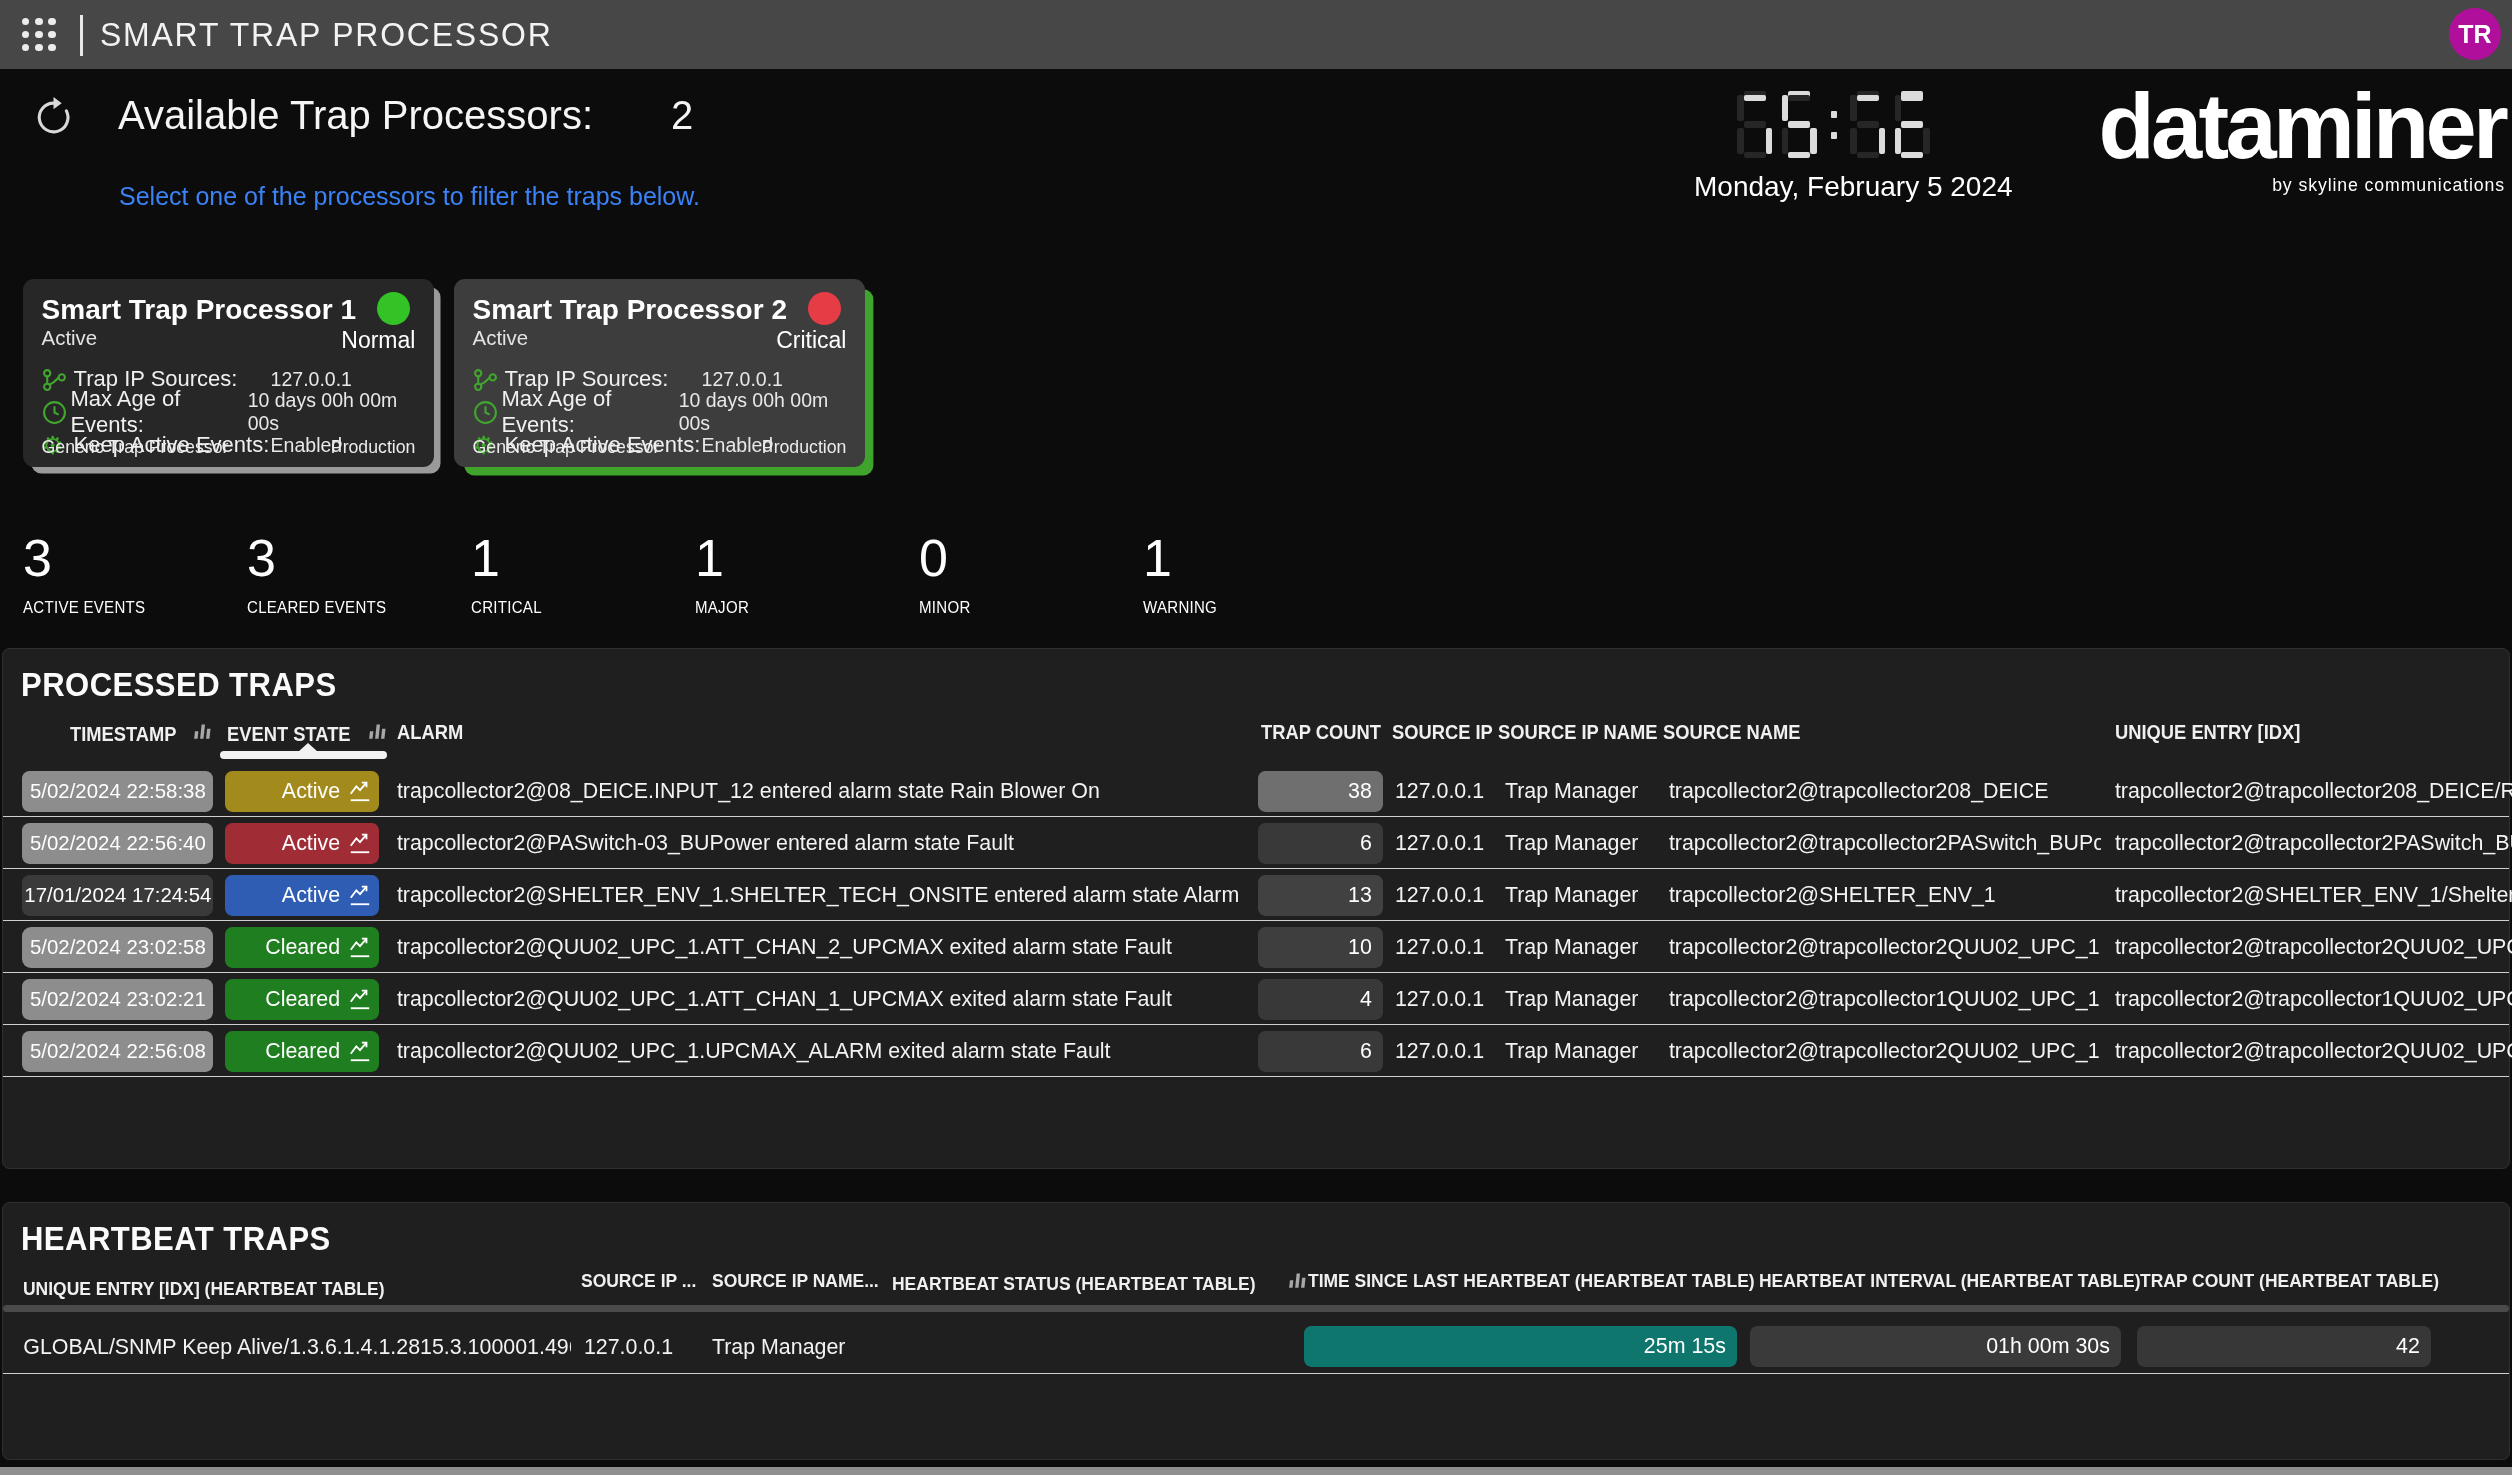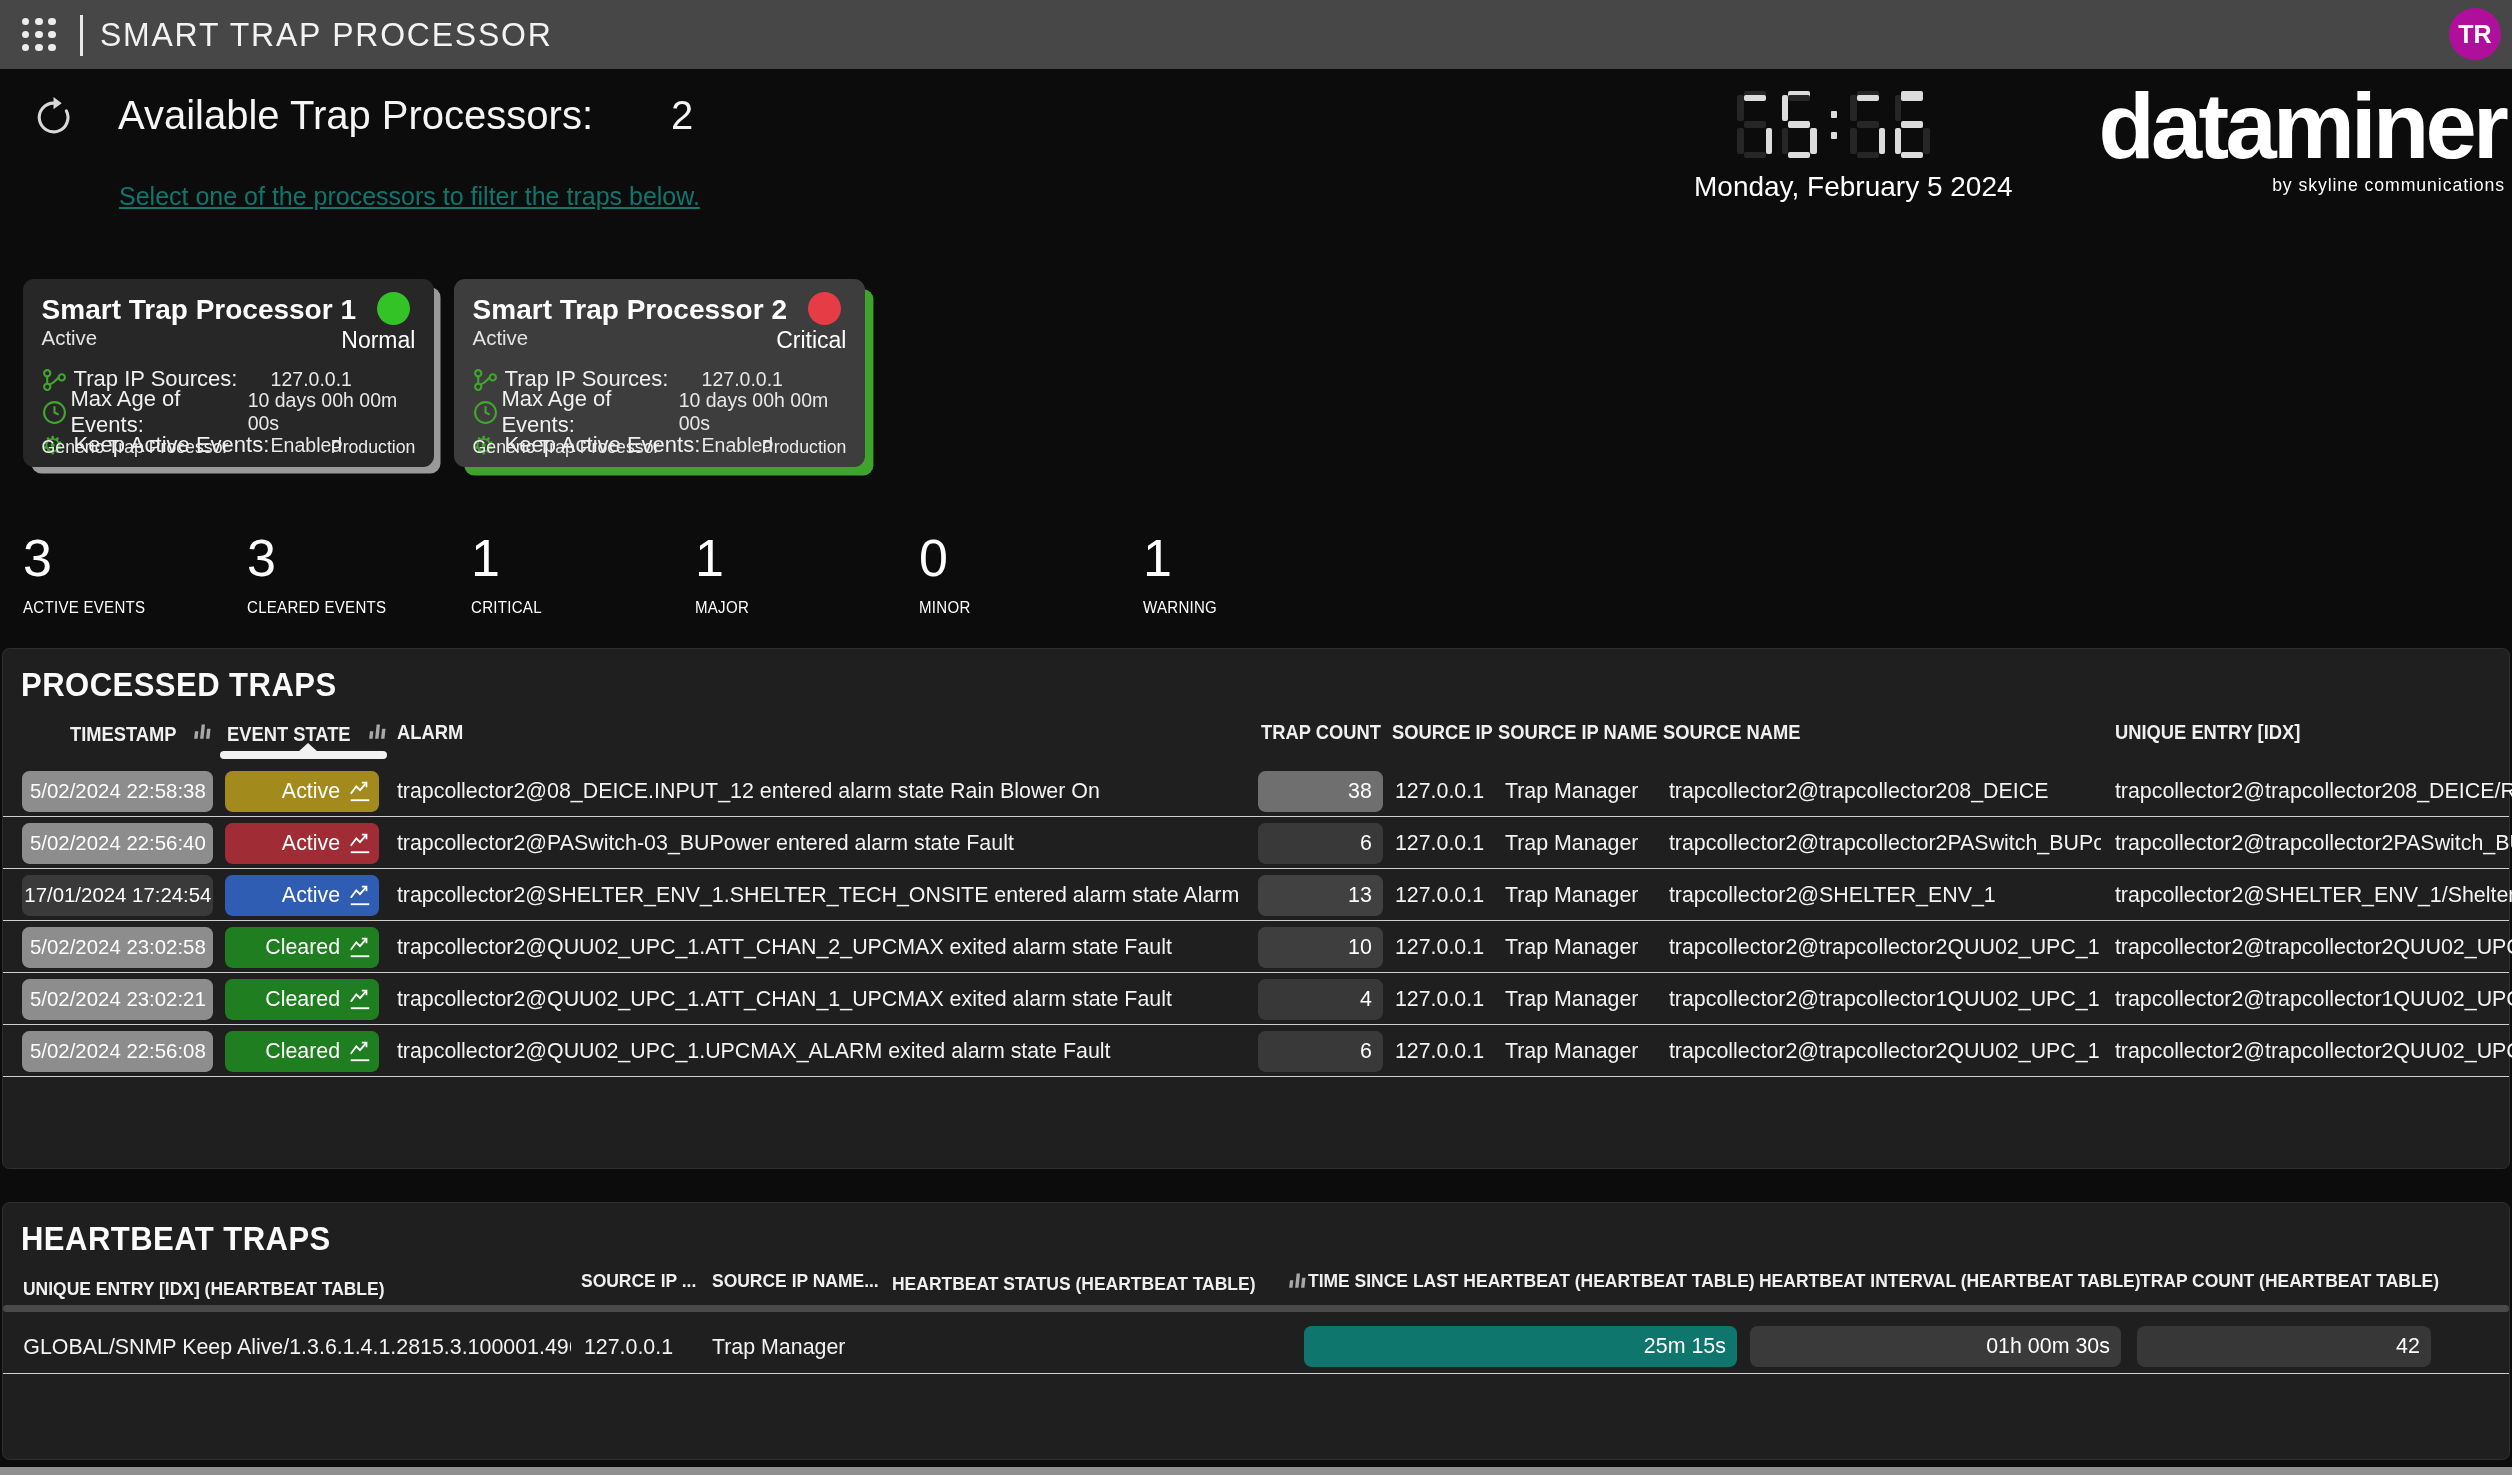--- a/index.html
+++ b/index.html
@@ -16,21 +16,21 @@
   .app-title { position:absolute; left:100px; top:15px; font-size:34px; font-weight:400;
                letter-spacing:1.9px; color:#f3f3f3; }
   .avatar { position:absolute; right:11px; top:8.4px; width:52px; height:52px; border-radius:50%;
             background:#b00f9b; display:flex; align-items:center; justify-content:center;
             font-size:25px; font-weight:700; color:#fff; }
 
   
   .refresh-btn { position:absolute; left:33px; top:97px; width:41px; height:41px; cursor:pointer; }
   .hdr-title { position:absolute; left:118px; top:93px; font-size:40px; font-weight:400; color:#f5f5f5; }
   .hdr-count { position:absolute; left:671px; top:93px; font-size:40px; font-weight:400; color:#f5f5f5; }
-  .hdr-sub   { position:absolute; left:119px; top:182px; font-size:25px; color:#0f766e;text-decoration:underline; }
+  .hdr-sub   { position:absolute; left:119px; top:182px; font-size:25px; color:#3b82f6; }
 
   
   .clock-wrap { position:absolute; left:1694px; top:91px; width:279px; text-align:center; }
   .clock-digits { display:flex; justify-content:center; gap:9.3px; height:67px; }
   .digit { position:relative; width:35px; height:67px; }
   .seg { position:absolute; background:#262626; border-radius:1.9px; }
   .seg.h { width:22px; height:6.5px; left:6.5px; }
   .seg.v { width:6.5px; height:26px; }
   .sa { top:0; } .sg { top:30px; } .sd { bottom:0; }
   .sf { left:0; top:3.7px; } .sb { right:0; top:3.7px; }
@@ -372,21 +372,21 @@
       </svg>
     </div>
     <div class="cell-text c-alarm">trapcollector2@SHELTER_ENV_1.SHELTER_TECH_ONSITE entered alarm state Alarm</div>
     <div class="pill right c-count" style="background: rgb(65, 65, 65);">13</div>
     <div class="cell-text c-ip">127.0.0.1</div>
     <div class="cell-text c-ipname">Trap Manager</div>
     <div class="cell-text c-src">trapcollector2@SHELTER_ENV_1</div>
     <div class="cell-text c-uniq">trapcollector2@SHELTER_ENV_1/Shelter Tec</div>
   </div>
       <div class="pt-row">
-    <div class="pill center c-ts" style="background: rgb(141, 141, 141);">5/02/2024 23:02:58</div>
+    <div class="pill center c-ts" style="background: rgb(141, 141, 141); border-radius: 9px;">5/02/2024 23:02:58</div>
     <div class="pill right c-state" style="background: rgb(31, 126, 31);">
       <span>Cleared</span>
       <svg class="trend-icon" width="24" height="24" viewBox="0 0 26 26" fill="none" stroke="#fff" stroke-width="2">
         <path d="M3 23 H23"></path>
             <polyline points="3,16 9,8 13,12 20,4"></polyline>
             <polyline points="15,4 20,4 20,9"></polyline>
       </svg>
     </div>
     <div class="cell-text c-alarm">trapcollector2@QUU02_UPC_1.ATT_CHAN_2_UPCMAX exited alarm state Fault</div>
     <div class="pill right c-count" style="background: rgb(62, 62, 62);">10</div>

